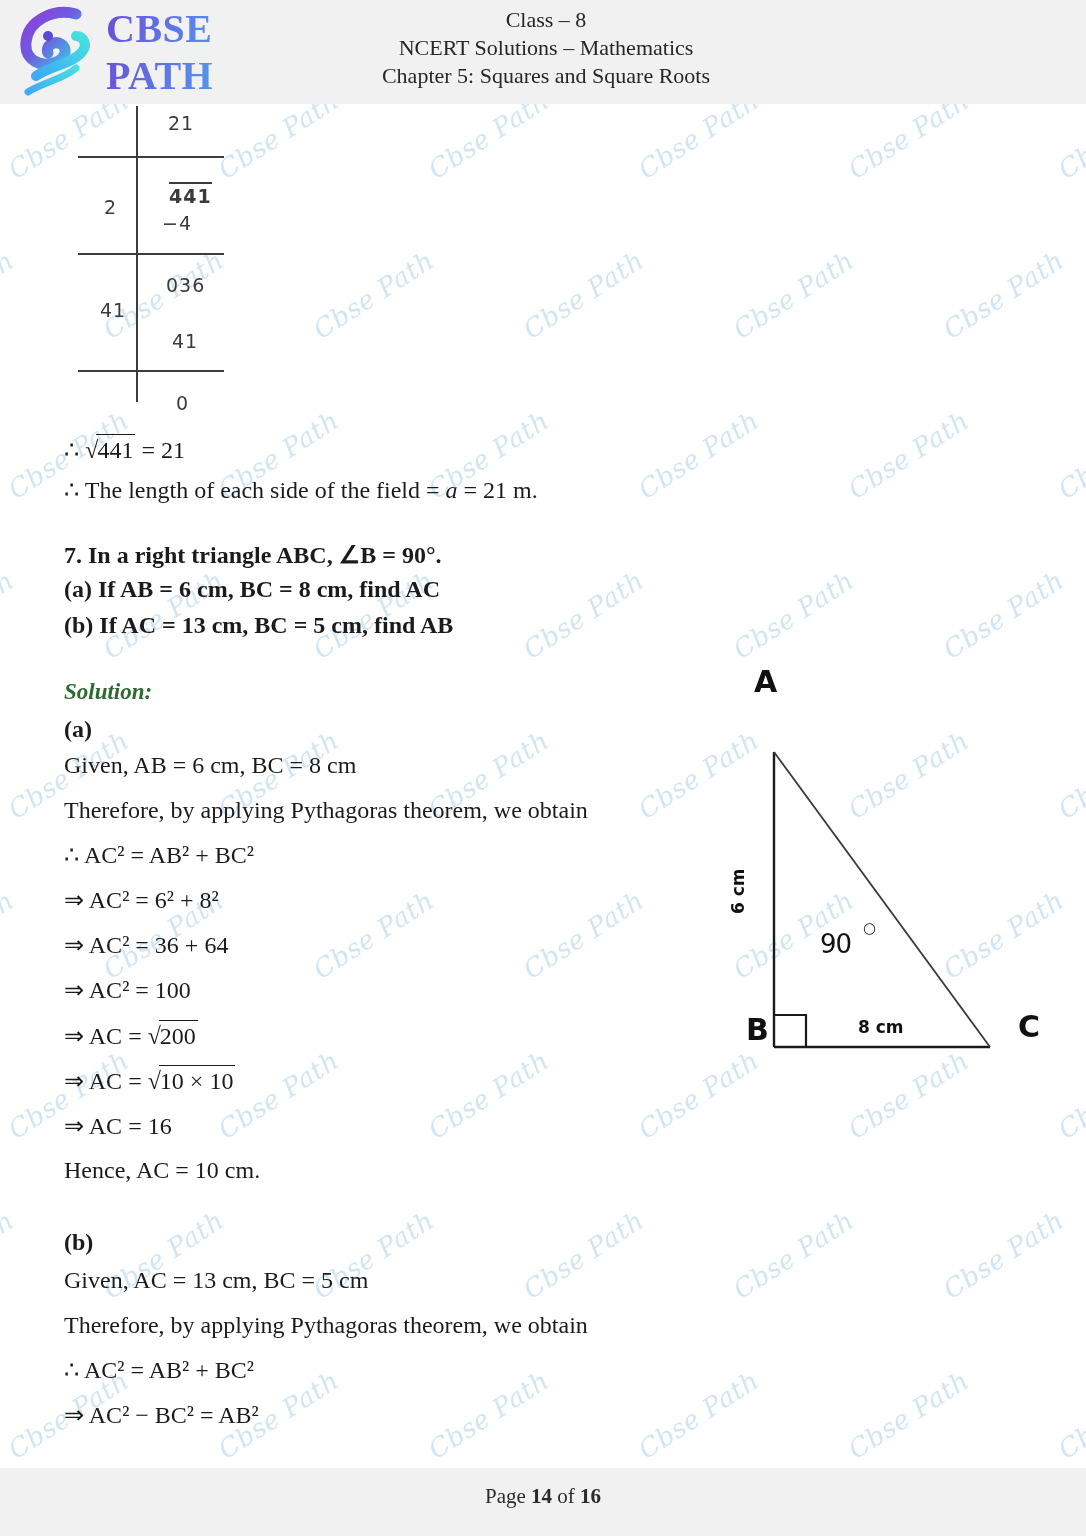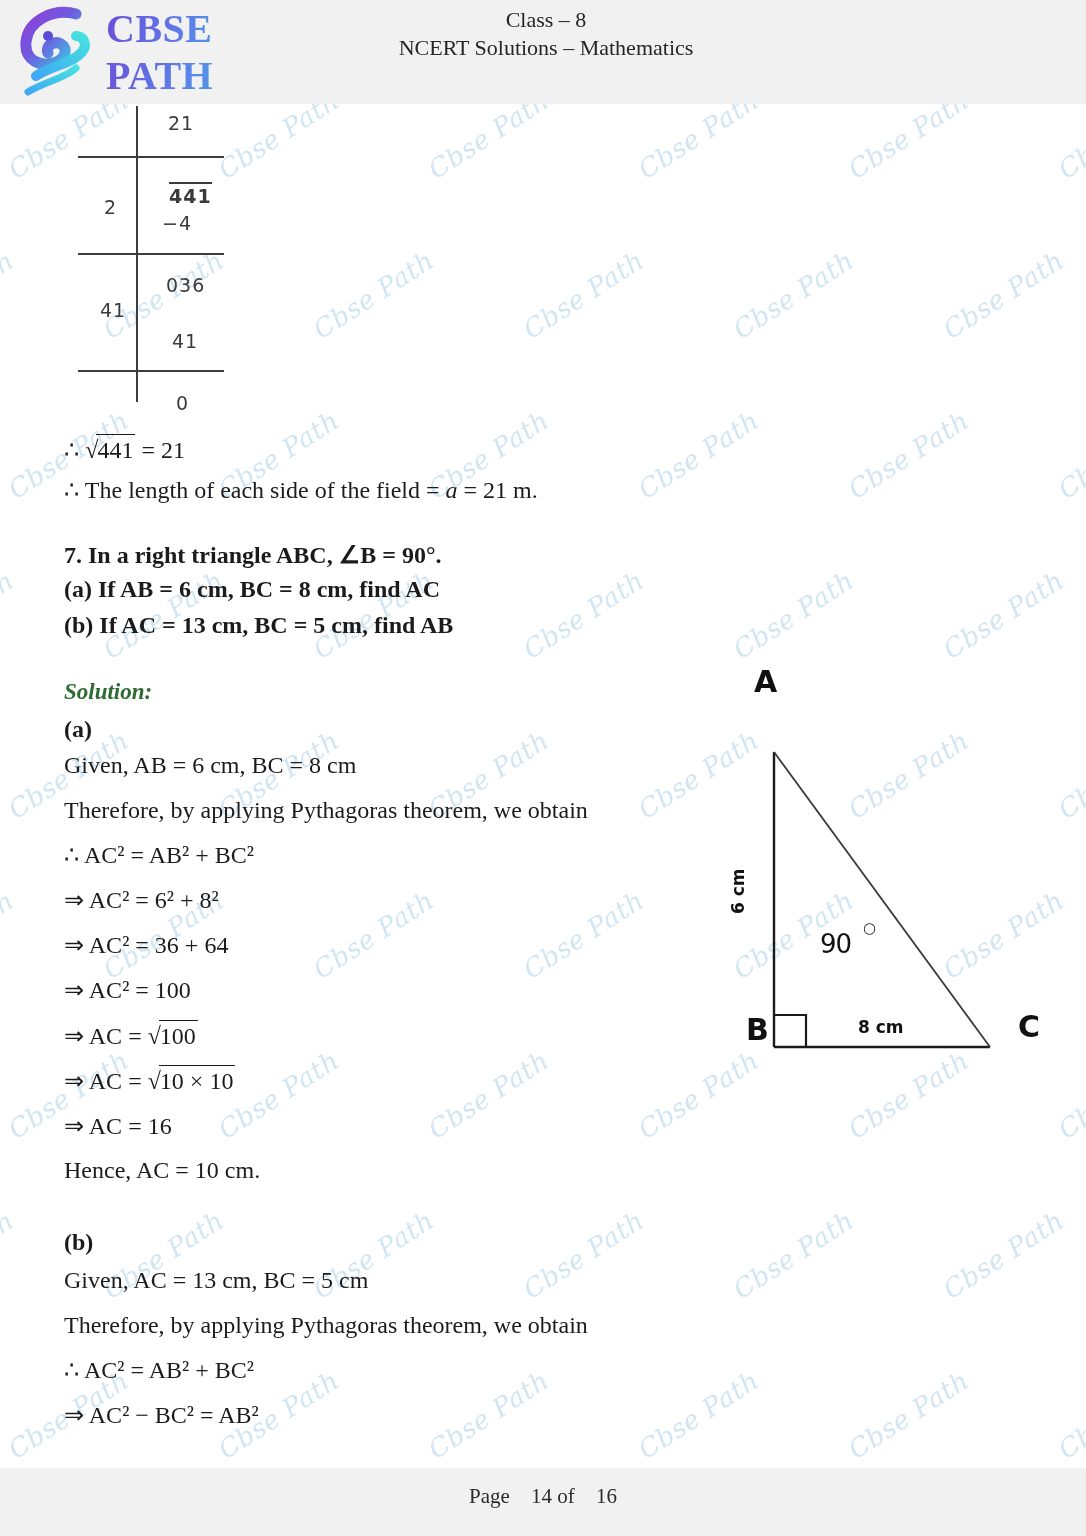--- a/index.html
+++ b/index.html
@@ -95,21 +95,21 @@
   }
   .footer-text {
     position: absolute;
     left: 0; top: 16px;
     width: 1086px;
     text-align: center;
     font-family: "Liberation Serif", serif;
     font-size: 21px;
     color: #2b2b2b;
   }
-  .footer-text b { font-weight: normal; margin-left: 16px; }
+  .footer-text b { font-weight: bold; }
 
   
   .content {
     position: absolute;
     left: 0; top: 104px;
     width: 1086px;
     height: 1364px;
     z-index: 4;
   }
 
@@ -316,20 +316,21 @@
       <path d="M62 8 C40 2 14 14 12 36 C10 55 28 62 42 56 C52 52 54 42 47 38 C40 34 31 40 34 47" fill="none" stroke="url(#g1)" stroke-width="11" stroke-linecap="round"></path>
       <path d="M22 70 C36 60 58 58 68 46 C74 39 70 30 62 30" fill="none" stroke="url(#g2)" stroke-width="10" stroke-linecap="round"></path>
       <path d="M14 86 C30 76 52 72 62 62" fill="none" stroke="url(#g2)" stroke-width="7" stroke-linecap="round"></path>
       <circle cx="34" cy="30" r="5" fill="#5b4ad6"></circle>
     </svg>
     <span class="logo-text">CBSE PATH</span>
   </div>
   <div class="header-titles">
     <div class="ht-1">Class – 8</div>
     <div class="ht-2">NCERT Solutions – Mathematics</div>
+    <div class="ht-3">Chapter 5: Squares and Square Roots</div>
   </div>
 </div>
 
 <div class="content">
 
   <div class="division">
     <div class="div-vline"></div>
     <div class="div-hline dh1"></div>
     <div class="div-hline dh2"></div>
     <div class="div-hline dh3"></div>
@@ -366,21 +367,21 @@
   <div class="para bold" style="top:612px;">(a)</div>
   <div class="para" style="top:648px;">Given, AB = 6 cm, BC = 8 cm</div>
   <div class="para" style="top:693px;">Therefore, by applying Pythagoras theorem, we obtain</div>
 
   <div class="para" style="top:737px;">∴  AC² = AB² + BC²</div>
   <div class="para" style="top:782px;">⇒ AC² = 6² + 8²</div>
   <div class="para" style="top:827px;">⇒ AC² = 36 + 64</div>
   <div class="para" style="top:872px;">⇒ AC² = 100</div>
 
   <div class="para" style="top:916px;">
-    <span>⇒ AC = </span><span class="rad"><span class="sign">√</span><span class="bar">100</span></span>
+    <span>⇒ AC = </span><span class="rad"><span class="sign">√</span><span class="bar">200</span></span>
   </div>
 
   <div class="para" style="top:961px;">
     <span>⇒ AC = </span><span class="rad"><span class="sign">√</span><span class="bar">10 × 10</span></span>
   </div>
 
   <div class="para" style="top:1008px;">⇒ AC = 16</div>
   <div class="para" style="top:1053px;">Hence, AC = 10 cm.</div>
 
   <div class="para bold" style="top:1125px;">(b)</div>

